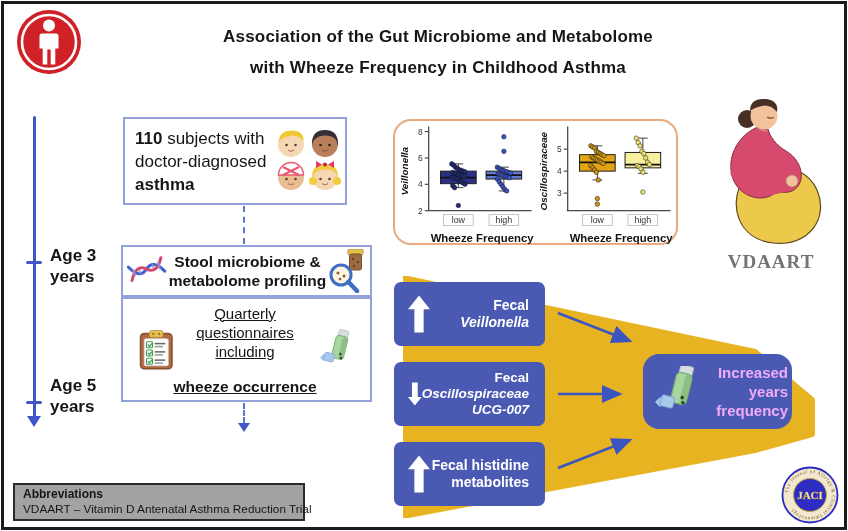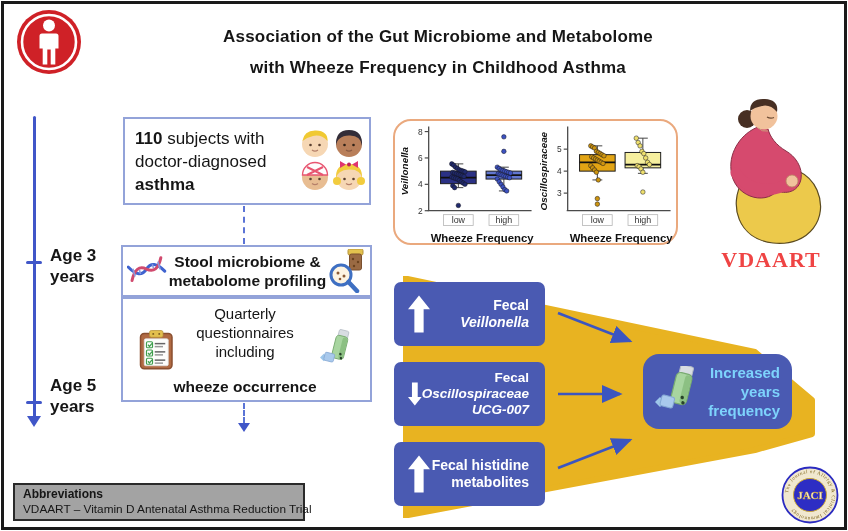--- a/index.html
+++ b/index.html
@@ -9,44 +9,44 @@
   .abs{position:absolute;}
   
   .title{left:100px;top:21px;width:676px;text-align:center;font-weight:bold;font-size:17px;line-height:31px;letter-spacing:.2px;}
   
   .tl-line{left:33px;top:116px;width:3px;height:302px;background:#4056c8;border-radius:2px;}
   .tl-tick{width:16px;height:3px;background:#4056c8;left:26px;border-radius:2px;}
   .tl-arrow{left:27px;top:416px;width:0;height:0;border-left:7px solid transparent;border-right:7px solid transparent;border-top:11px solid #4056c8;}
   .age-label{left:50px;width:60px;font-weight:bold;font-size:17px;line-height:21px;}
   
   .sbox{background:#fff;border:2px solid #93a3d9;box-sizing:border-box;}
-  .subjects-box{left:123px;top:117px;width:248px;height:88px;display:flex;align-items:center;padding:4px 4px 4px 10px;}
+  .subjects-box{left:123px;top:117px;width:224px;height:88px;display:flex;align-items:center;padding:4px 4px 4px 10px;}
   .subjects-text{flex:1;font-size:17px;line-height:23px;}
   .profiling-box{left:121px;top:245px;width:251px;height:52px;display:flex;align-items:center;padding:2px 4px;}
   .profiling-text{flex:1;text-align:center;font-weight:bold;font-size:15.5px;line-height:19px;}
-  .questionnaire-box{left:121px;top:297px;width:251px;height:105px;display:flex;align-items:center;padding:2px 16px;}
+  .questionnaire-box{left:121px;top:297px;width:251px;height:105px;display:flex;align-items:center;padding:2px 16px;text-decoration:underline;}
   .quest-text{flex:1;text-align:center;font-size:15px;line-height:19px;}
   .quest-text .bold-line{font-weight:bold;font-size:15.5px;white-space:nowrap;margin-top:16px;}
   .dash-v{width:0;border-left:2px dashed #5b74d6;}
   .dash-arrowhead{width:0;height:0;border-left:6px solid transparent;border-right:6px solid transparent;border-top:9px solid #4056c8;}
   
   .plots-panel{left:393px;top:119px;width:285px;height:126px;border:2.5px solid #eaa97e;border-radius:18px;box-sizing:border-box;display:flex;align-items:flex-start;padding:2px 0 0 4px;background:#fff;}
   
   .vdaart{left:698px;top:95px;width:146px;height:180px;text-align:center;}
-  .vdaart-label{position:absolute;left:0;bottom:2px;width:100%;font-family:"Liberation Serif",serif;font-weight:bold;font-size:22px;letter-spacing:1px;color:#ef4444;}
+  .vdaart-label{position:absolute;left:0;bottom:2px;width:100%;font-family:"Liberation Serif",serif;font-weight:bold;font-size:19px;letter-spacing:1px;color:#737373;}
   
   .funnel{left:403px;top:276px;width:412px;height:242px;z-index:1;}
   .fbox{background:#4a5ab2;border-radius:7px;color:#fff;display:flex;align-items:center;box-sizing:border-box;
         left:394px;width:151px;height:64px;z-index:2;padding:5px 16px 5px 14px;}
   .fbox .f-text{flex:1;text-align:right;font-weight:bold;font-size:14px;line-height:17px;}
   .fbox.small .f-text{font-size:13.5px;line-height:16px;}
   .f-text .it{font-style:italic;}
   .conn-arrows{left:556px;top:300px;width:92px;height:175px;z-index:3;}
   .outcome-box{left:643px;top:354px;width:149px;height:75px;background:#4a5ab2;border-radius:16px;z-index:2;
-               display:flex;align-items:center;color:#7dd3fc;box-sizing:border-box;padding:4px 12px 4px 8px;}
+               display:flex;align-items:center;color:#f0abfc;box-sizing:border-box;padding:4px 4px 4px 8px;}
   .outcome-text{flex:1;text-align:right;font-weight:bold;font-size:15px;line-height:19px;}
   
   .abbrev-box{left:13px;top:483px;width:292px;height:38px;border:2px solid #2a2a2a;box-sizing:border-box;background:#a3a3a3;padding:2px 8px;}
   .abbrev-head{font-weight:bold;font-size:12px;line-height:15px;}
   .abbrev-entry{font-size:11.8px;line-height:15px;white-space:nowrap;}
   .jaci{left:781px;top:466px;width:58px;height:58px;z-index:8;}
   svg{display:block;}
 </style>
 </head>
 <body>

